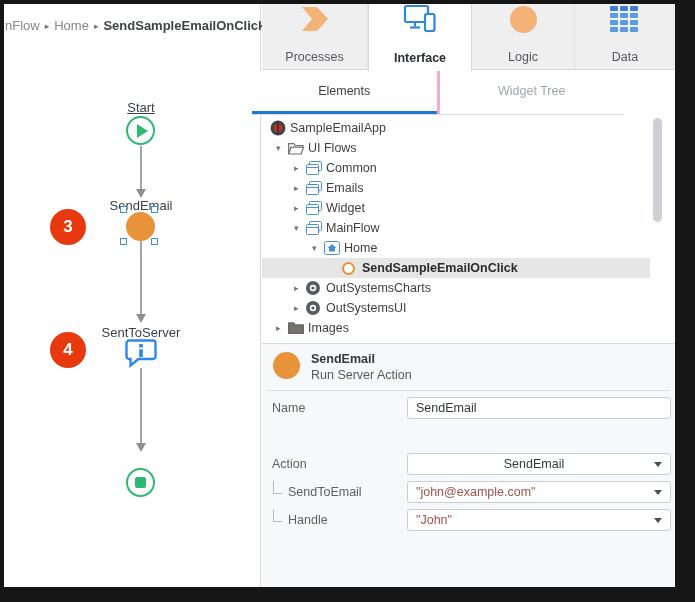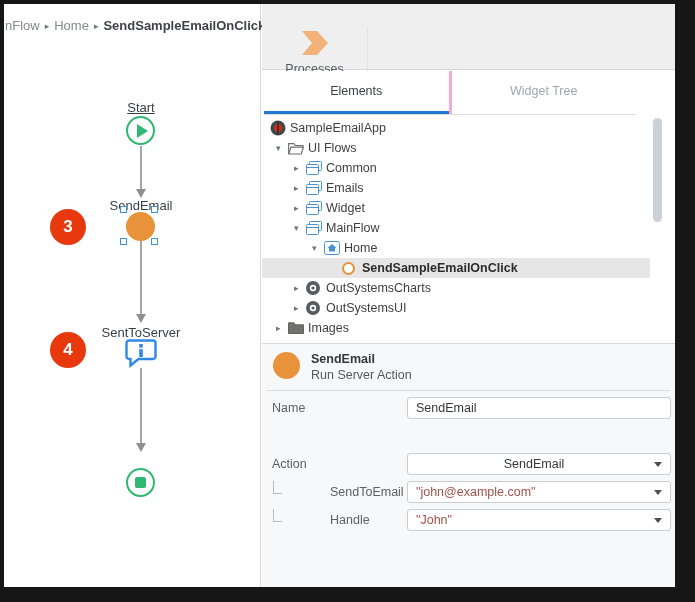--- a/index.html
+++ b/index.html
@@ -20,32 +20,32 @@
   .start-circle, .end-circle { position:absolute; left:122px; width:29px; height:29px; border:2.5px solid #2eb872; border-radius:50%; background:#fff; display:flex; align-items:center; justify-content:center; }
   .play-tri { width:0; height:0; border-top:7px solid transparent; border-bottom:7px solid transparent; border-left:11px solid #2eb872; margin-left:3px; }
   .end-sq { width:11px; height:11px; background:#2eb872; border-radius:2px; }
   .orange-circle { position:absolute; left:122px; top:208px; width:29px; height:29px; border-radius:50%; background:#e8923a; }
   .handle { position:absolute; width:7px; height:7px; background:#fff; border:1.5px solid #3f92d2; }
   .badge { position:absolute; left:46px; width:36px; height:36px; border-radius:50%; background:#e8380d; color:#fff; font-size:17px; font-weight:700; text-align:center; line-height:36px; }
   .msg-icon { position:absolute; left:120px; top:334px; }
 
   
   .tabstrip { position:absolute; left:258px; top:0; width:413px; height:66px; background:#efeff0; border-bottom:1px solid #d6d6d6; }
-  .tab { position:absolute; top:0; height:66px; display:flex; flex-direction:column; align-items:center; justify-content:flex-start; padding-bottom:6px; border-right:1px solid #e2e2e3; cursor:default;margin-top:24px; }
+  .tab { position:absolute; top:0; height:66px; display:flex; flex-direction:column; align-items:center; justify-content:space-between; padding-bottom:6px; border-right:1px solid #e2e2e3; cursor:default; }
   .tab .tlbl { font-size:12.5px; color:#55595e; margin-top:4px; }
   .tab.active { background:#fff; height:67px; border-left:1px solid #d6d6d6; border-right:1px solid #d6d6d6; z-index:2; }
   .tab.active .tlbl { color:#2b2f33; font-weight:700; }
   .tab .icn { height:30px; display:flex; align-items:center; justify-content:center; }
   .logic-circle { width:27px; height:27px; border-radius:50%; background:#f2b278; }
   .data-grid { width:30px; height:26px; display:grid; grid-template-columns:repeat(3,8px); grid-template-rows:repeat(4,4.5px); gap:2.5px 2px; }
   .data-grid span { background:#5b9be0; border-radius:1px; }
   .data-grid span.hd { background:#3f80cf; }
 
   
-  .subtabs { position:absolute; left:260px; top:67px; width:372px; height:44px; background:#fff; border-bottom:1px solid #dcdcdc; display:flex; }
+  .subtabs { position:absolute; left:248px; top:67px; width:372px; height:44px; background:#fff; border-bottom:1px solid #dcdcdc; display:flex; }
   .subtab { flex:1; text-align:center; line-height:41px; font-size:12.5px; color:#a0a6ad; position:relative; }
   .subtab.active { color:#3b3f44; }
   .subtab.active::after { content:""; position:absolute; left:0; right:0; bottom:0; height:3px; background:#1f78d1; }
   .subtab + .subtab { border-left:3px solid #f9a8d4; }
 
   
   .tree { position:absolute; left:258px; top:112px; width:388px; height:227px; background:#fff; padding-top:2px; }
   .trow { height:20px; display:flex; align-items:center; font-size:12.5px; color:#3f3f3f; white-space:nowrap; }
   .trow.sel { background:#e6e6e6; }
   .trow.sel .tlabel { font-weight:700; color:#2b2b2b; }
@@ -57,21 +57,21 @@
   .scrollthumb { position:absolute; left:649px; top:114px; width:9px; height:104px; background:#ccd1d7; border-radius:4.5px; }
 
   
   .props { position:absolute; left:258px; top:340px; width:413px; height:243px; background:#f7f8fa; }
   .props .pcircle { position:absolute; left:11px; top:8px; width:27px; height:27px; border-radius:50%; background:#e8923a; }
   .ptitle { position:absolute; left:49px; top:8px; font-size:12.5px; font-weight:700; color:#33383d; }
   .psub   { position:absolute; left:49px; top:24px; font-size:12.5px; color:#55595e; }
   .phr { position:absolute; left:5px; right:5px; top:46px; height:1px; background:#dadde0; }
   .prow { position:absolute; left:10px; width:398px; height:22px; }
   .prow .lbl { position:absolute; left:0; top:0; line-height:22px; font-size:12.5px; color:#5c6166; white-space:nowrap; }
-  .prow.sub .lbl { left:16px;margin-left:42px; }
+  .prow.sub .lbl { left:16px; }
   .lconn { position:absolute; left:1px; top:0; width:9px; height:13px; border-left:1px solid #b6bbc0; border-bottom:1px solid #b6bbc0; }
   .fbox { position:absolute; left:135px; top:0; width:264px; height:22px; background:#fff; border:1px solid #c9ced3; border-radius:3px; font-size:12.5px; color:#33383d; line-height:20px; padding:0 18px 0 8px; white-space:nowrap; overflow:hidden; }
   .fbox.expr { color:#a3524a; }
   .combo-arrow { position:absolute; right:8px; top:9px; width:0; height:0; border-left:4px solid transparent; border-right:4px solid transparent; border-top:5px solid #4a5056; }
 </style>
 </head>
 <body>
 
 <div class="window">
 
@@ -116,20 +116,56 @@
 
   <div class="tabstrip">
     <div class="tab" style="left:0;width:106px;">
       <div class="icn">
         <svg width="30" height="26" viewBox="0 0 30 26">
             <polygon points="2,1 17,1 28,13 17,25 2,25 12,13" fill="#f2b278"></polygon>
           </svg>
       </div>
       <div class="tlbl">Processes</div>
     </div>
+    <div class="tab active" style="left:106px;width:104px;">
+      <div class="icn">
+        <svg width="34" height="30" viewBox="0 0 34 30">
+          <rect x="2" y="2" width="23" height="16" rx="1.5" fill="#fff" stroke="#2e86de" stroke-width="2.2"></rect>
+          <line x1="12" y1="18" x2="12" y2="22.5" stroke="#2e86de" stroke-width="2.2"></line>
+          <line x1="7" y1="23.5" x2="17" y2="23.5" stroke="#2e86de" stroke-width="2.2"></line>
+          <rect x="22" y="10" width="9.5" height="17" rx="2" fill="#fff" stroke="#2e86de" stroke-width="2.2"></rect>
+        </svg>
+      </div>
+      <div class="tlbl">Interface</div>
+    </div>
+    <div class="tab" style="left:210px;width:103px;">
+      <div class="icn">
+          <div class="logic-circle"></div>
+        </div>
+      <div class="tlbl">Logic</div>
+    </div>
+    <div class="tab" style="left:313px;width:100px;border-right:none;">
+      <div class="icn">
+        <div class="data-grid">
+            <span class="hd"></span>
+            <span class="hd"></span>
+            <span class="hd"></span>
+            <span></span>
+            <span></span>
+            <span></span>
+            <span></span>
+            <span></span>
+            <span></span>
+            <span></span>
+            <span></span>
+            <span></span>
+          </div>
+      </div>
+      <div class="tlbl">Data</div>
+    </div>
   </div>
 
   <div class="subtabs">
     <div class="subtab active">Elements</div>
     <div class="subtab">Widget Tree</div>
   </div>
 
   <div class="tree">
     <div class="trow" style="padding-left:8px;">
       <span class="ticon">

